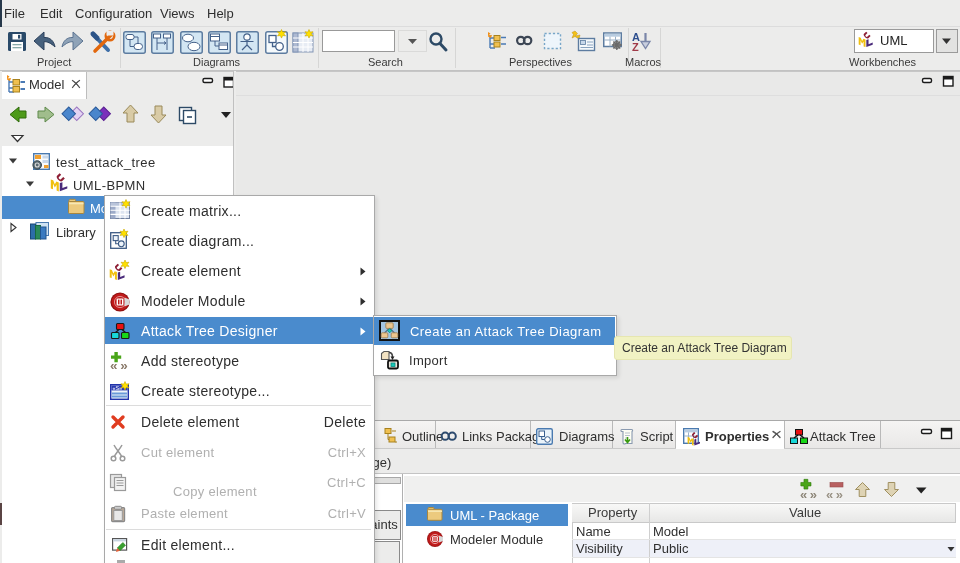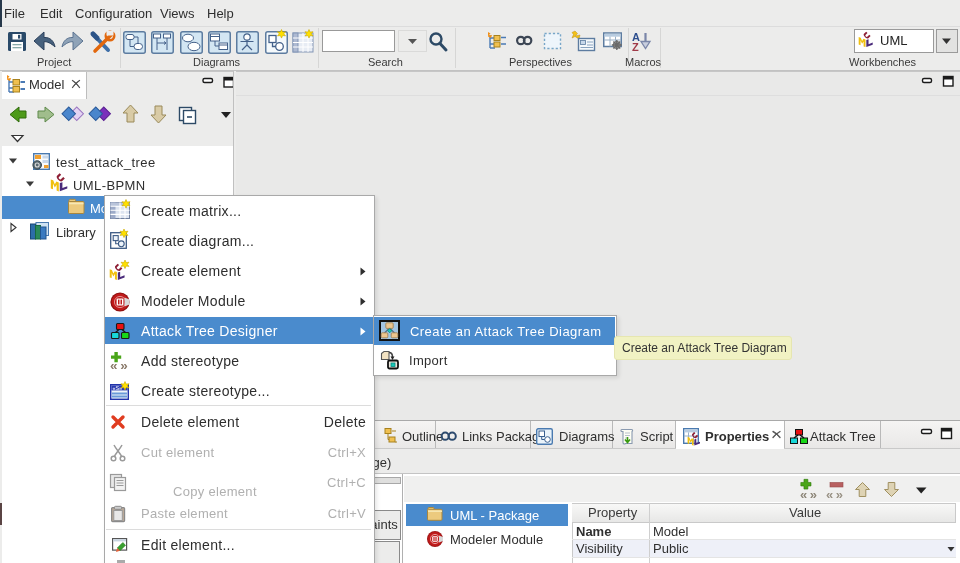--- a/index.html
+++ b/index.html
@@ -379,21 +379,21 @@
  <rect x="8.4" y="6" width="1.2" height="4" fill="#c01a1a"></rect>
  <path d="M12,4.5 L16,6 L16,10 L12,11.5 Z" fill="#d8d8d8"></path>
 </g>
 </svg>
 
 <div class="abs" style="left:572px;top:503px;width:384px;height:60px;border-left:1px solid #c9c9c9;"></div>
 <div class="abs" style="left:572px;top:503px;width:383px;height:18px;background:linear-gradient(#f8f8f7,#e7e7e6);border:1px solid #c9c9c9;border-width:1px 1px 1px 0;"></div>
 <div class="abs t13" style="left:588px;top:505px;color:#3a3a3a;">Property</div>
 <div class="abs t13" style="left:789px;top:505px;color:#3a3a3a;">Value</div>
 <div class="abs" style="left:649px;top:503px;width:1px;height:60px;background:#cfcfcf;"></div>
-<div class="abs t13" style="left:576px;top:524px;font-weight:bold;">Name</div>
+<div class="abs t13" style="left:576px;top:524px;">Name</div>
 <div class="abs t13" style="left:653px;top:524px;">Model</div>
 <div class="abs" style="left:573px;top:540px;width:383px;height:17px;background:#eef0f8;"></div>
 <div class="abs" style="left:649px;top:540px;width:1px;height:17px;background:#cfcfcf;"></div>
 <div class="abs t13" style="left:576px;top:541px;">Visibility</div>
 <div class="abs t13" style="left:653px;top:541px;">Public</div>
 <div class="abs" style="left:572px;top:539px;width:384px;height:1px;background:#e4e4e4;"></div>
 <div class="abs" style="left:572px;top:557px;width:384px;height:1px;background:#e4e4e4;"></div>
 <svg class="abs" style="left:946px;top:545px;" width="10" height="9">
     <path d="M1.5,2 L8.5,2 L5,6.5 Z" fill="#333"></path>
   </svg>

